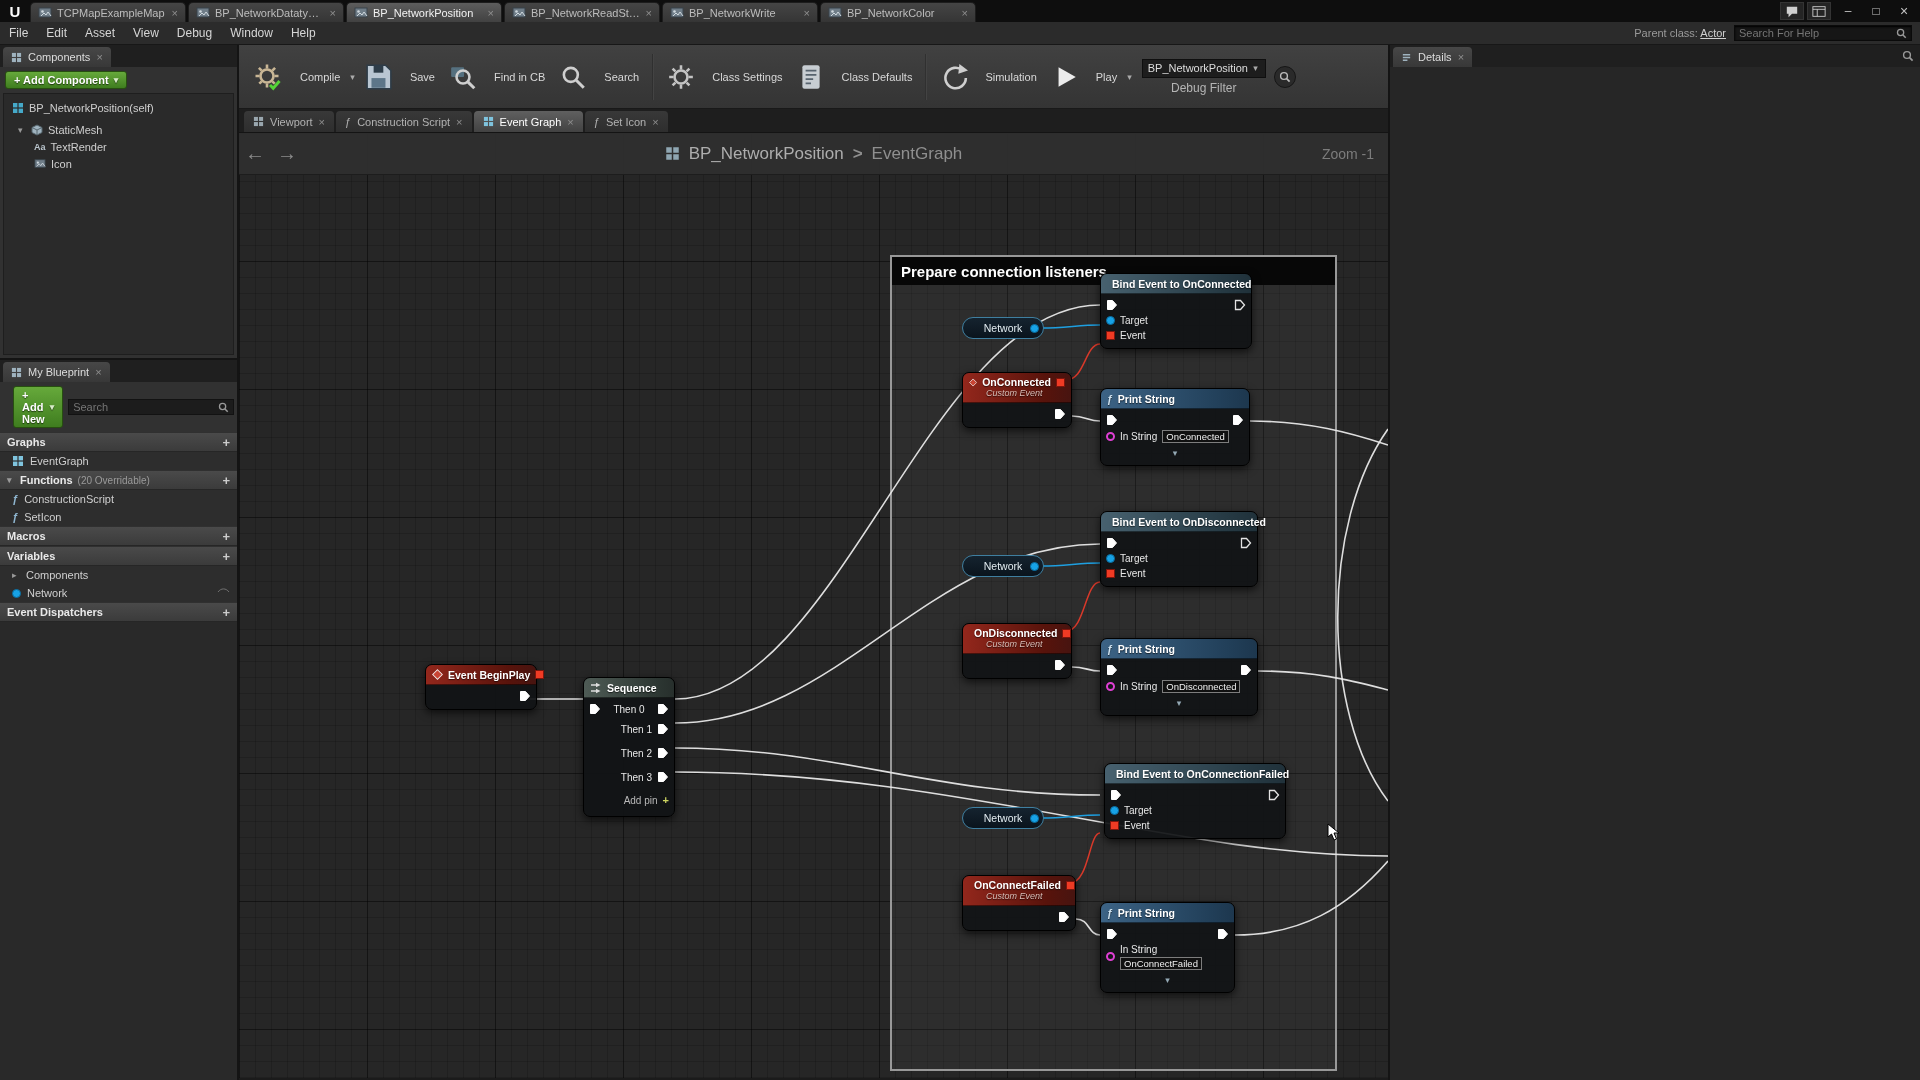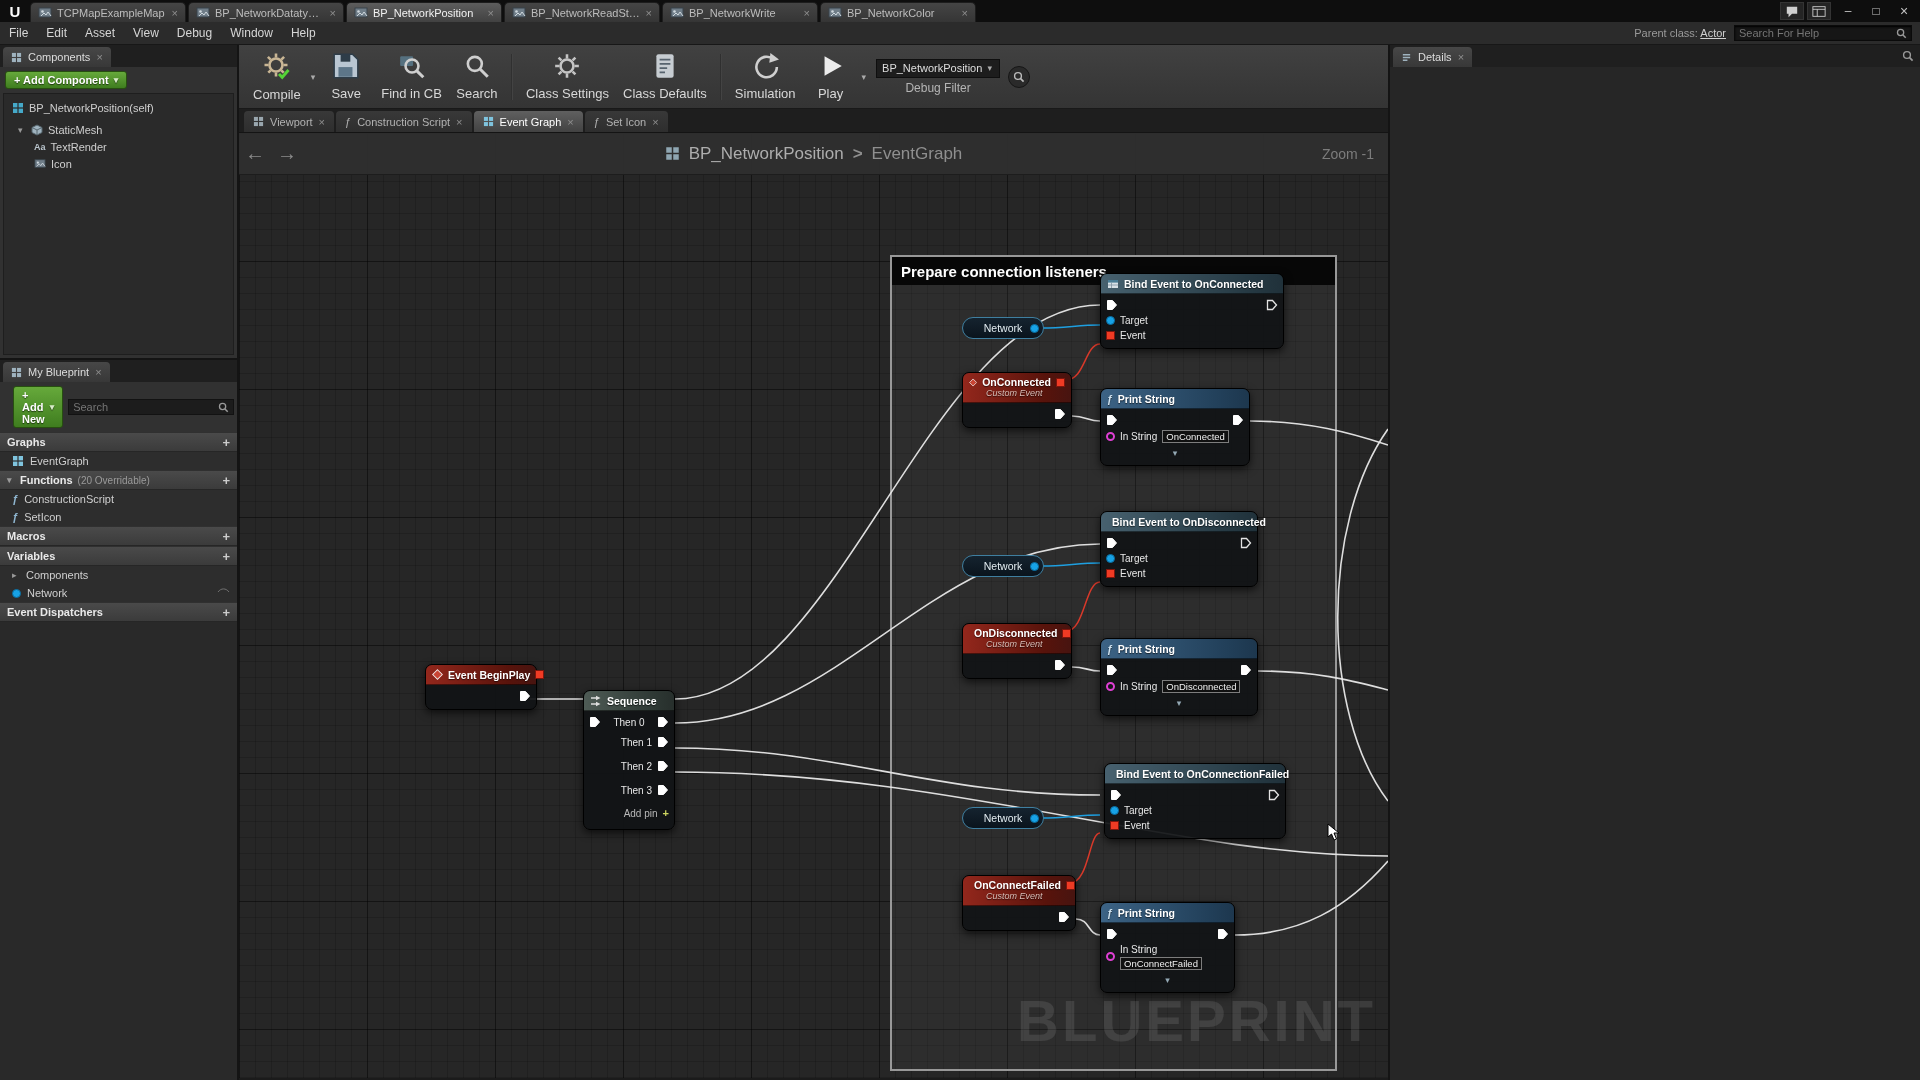--- a/index.html
+++ b/index.html
@@ -80,22 +80,22 @@
   .section-plus { margin-left:auto; color:#cccccc; font-weight:bold; font-size:13px; }
   .bp-item { height:18px; display:flex; align-items:center; gap:6px; padding:0 7px 0 12px; font-size:11px;
     color:#cfcfcf; background:#2d2d2d; flex:none;}
   .bp-item .fnglyph { color:#8fb6d0; font-style:italic; font-weight:bold; font-size:11px; }
   .var-dot { width:9px; height:9px; border-radius:50%; background:#17a2e6; border:1px solid #0a6da0; flex:none;}
   .mybp-fill { flex:1; background:#292929; }
 
   
   .toolbar { height:64px; background:linear-gradient(#414141,#343434); border-bottom:1px solid #191919;
     display:flex; align-items:center; padding:0 8px; gap:2px; flex:none;}
-  .tb-btn { display:flex; flex-direction:column; align-items:center; justify-content:center; gap:6px;
-    min-width:54px; height:58px; color:#d8d8d8; font-size:13px; padding:0 6px; }
+  .tb-btn { display:flex; flex-direction:row; align-items:center; justify-content:center; gap:17px;
+    min-width:54px; height:58px; color:#d8d8d8; font-size:11px; padding:0 6px; }
   .tb-dd { color:#aaa; font-size:9px; align-self:center; padding:0 2px; }
   .tb-sep { width:2px; height:46px; margin:0 5px;
     background:linear-gradient(90deg,#262626,#4d4d4d); flex:none;}
   .debug-group { display:flex; flex-direction:column; align-items:center; gap:3px; margin-left:6px; }
   .debug-select { width:124px; height:19px; background:#1d1d1d; border:1px solid #0f0f0f; color:#ddd;
     font-size:11px; display:flex; align-items:center; justify-content:space-between; padding:0 5px; }
   .debug-label { font-size:12px; color:#b5b5b5; }
   .round-btn { width:22px; height:22px; border-radius:11px; background:#2a2a2a; border:1px solid #161616;
     display:flex; align-items:center; justify-content:center; margin-left:6px; }
 
@@ -552,21 +552,20 @@
               <rect x="1" y="6.6" width="4.4" height="4.4" fill="#8fa6b2"></rect>
               <rect x="6.6" y="6.6" width="4.4" height="4.4" fill="#8fa6b2"></rect>
             </svg>
           <span>BP_NetworkPosition</span>
           <span class="bc-sep">&gt;</span>
           <span class="bc-current">EventGraph</span>
         </div>
         <span class="zoom-label">Zoom -1</span>
       </div>
 
-      <div class="watermark">BLUEPRINT</div>
 
       <div class="comment">
         <div class="comment-title">Prepare connection listeners</div>
       </div>
 
       <svg class="wires" width="1149" height="945" viewBox="0 0 1149 945">
         <path class="we" d="M291,566 C315,566 320,566 344,566"></path>
         <path class="we" d="M436,566 C600,566 690,172 861,172"></path>
         <path class="we" d="M436,590 C600,590 690,411 861,411"></path>
         <path class="we" d="M436,615 C600,615 690,662 861,662"></path>
@@ -596,21 +595,21 @@
         </div>
         <div class="node-body">
           <div class="node-row row-right">
             <svg class="pex on" width="12" height="12" viewBox="0 0 12 12">
                 <polygon points="1.5,1.5 6.5,1.5 10.5,6 6.5,10.5 1.5,10.5"></polygon>
               </svg>
           </div>
         </div>
       </div>
 
-      <div class="node" style="left:344px; top:557px; width:92px;">
+      <div class="node" style="left:344px; top:544px; width:92px;">
         <div class="node-header hdr-seq">
           <svg width="12" height="12" viewBox="0 0 12 12">
               <path d="M1 3h5M1 9h5" stroke="#ddd" stroke-width="1.5"></path>
               <polygon points="6,0.8 10.5,3 6,5.2" fill="#ddd"></polygon>
               <polygon points="6,6.8 10.5,9 6,11.2" fill="#ddd"></polygon>
             </svg>
           <span>Sequence</span>
         </div>
         <div class="node-body">
           <div class="node-row row-between">
@@ -713,21 +712,21 @@
         </div>
         <div class="node-body">
           <div class="node-row row-right">
             <svg class="pex on" width="12" height="12" viewBox="0 0 12 12">
                 <polygon points="1.5,1.5 6.5,1.5 10.5,6 6.5,10.5 1.5,10.5"></polygon>
               </svg>
           </div>
         </div>
       </div>
 
-      <div class="node" style="left:861px; top:140px; width:184px;">
+      <div class="node" style="left:861px; top:140px; width:152px;">
         <div class="node-header hdr-bind">
           <svg width="12" height="12" viewBox="0 0 12 12">
               <rect x="1" y="2" width="10" height="8" fill="#d7e0e6"></rect>
               <rect x="1" y="2" width="10" height="2.6" fill="#4a7d96"></rect>
               <path d="M1 7h10M4.5 4.6v5.4" stroke="#7d93a1" stroke-width="0.8"></path>
             </svg>
           <span>Bind Event to OnConnected</span>
         </div>
         <div class="node-body">
           <div class="node-row row-between">

